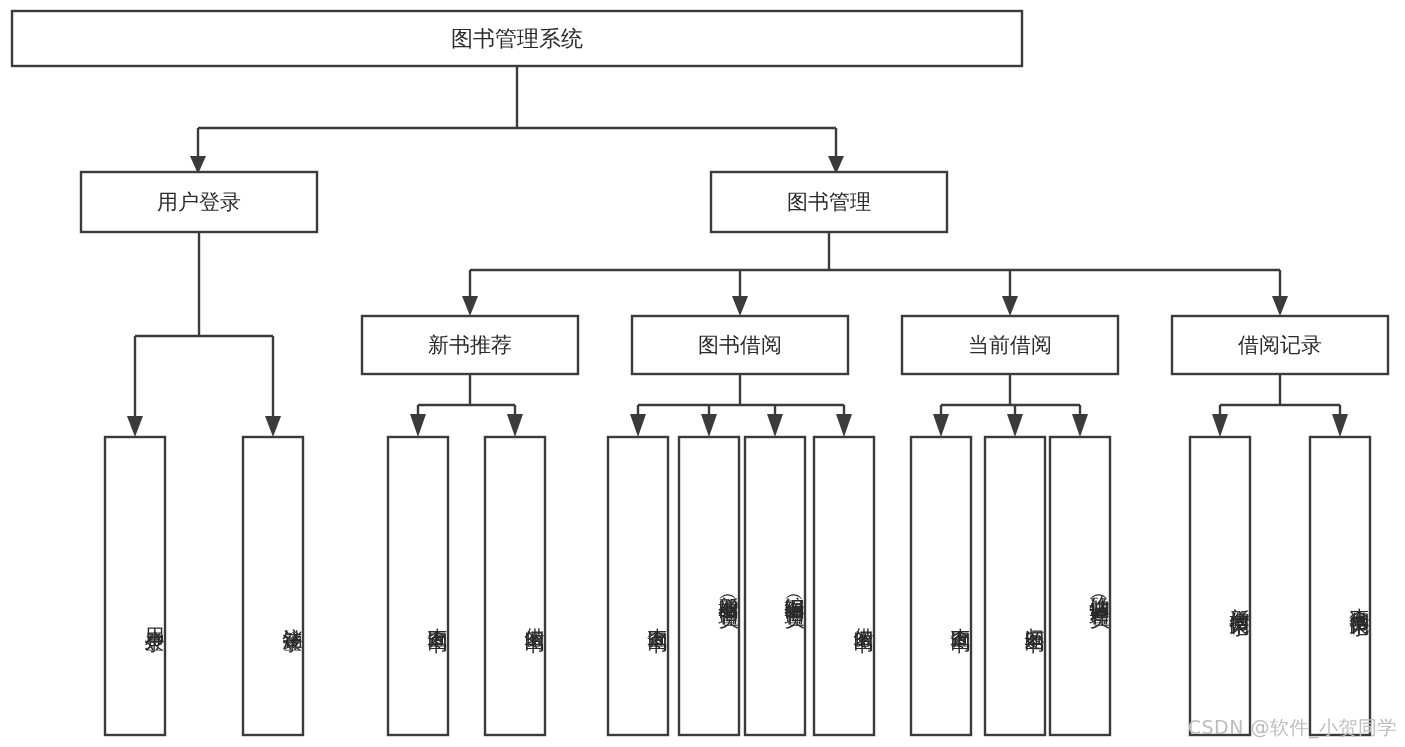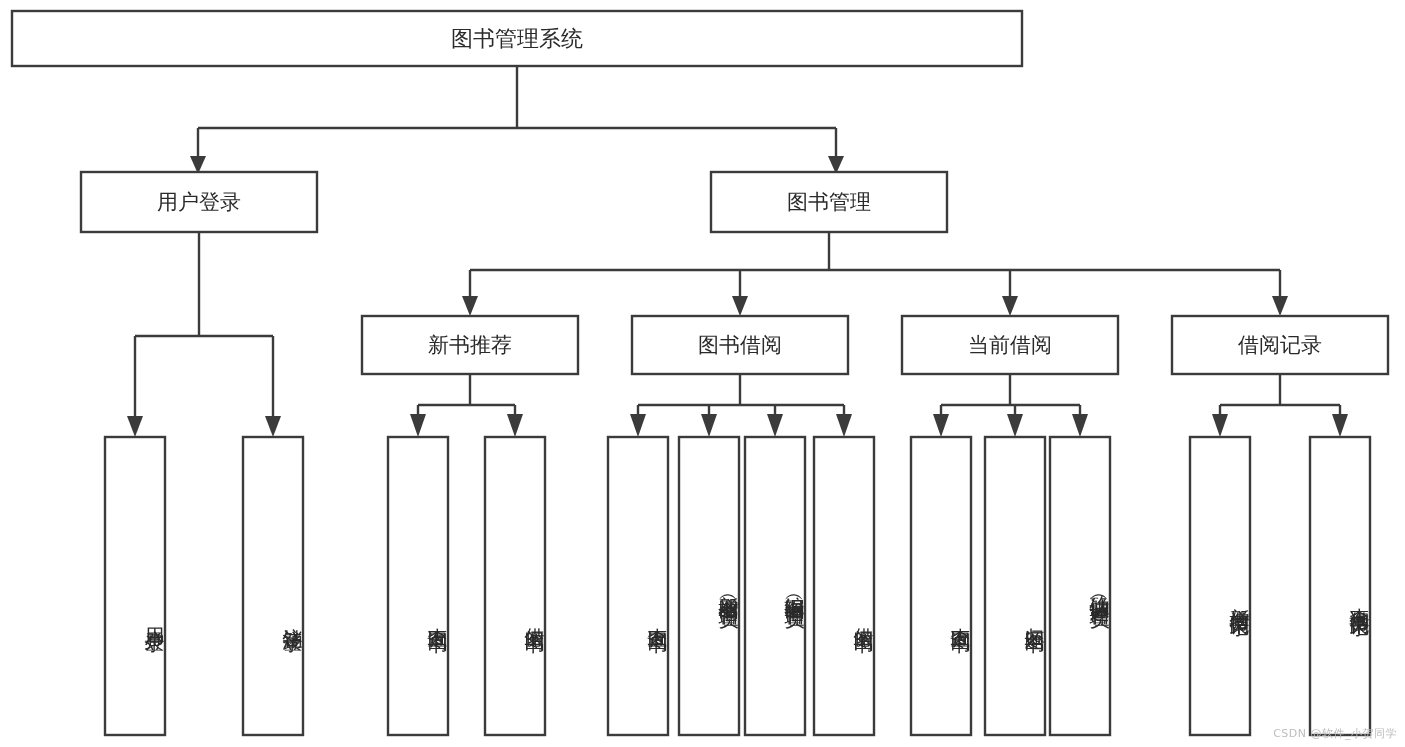--- a/index.html
+++ b/index.html
@@ -65,21 +65,21 @@
     align-items: flex-start;
     justify-content: center;
     white-space: nowrap;
     pointer-events: none;
   }
   .watermark {
     position: absolute;
     right: 8px;
     bottom: 6px;
     font-family: "DejaVu Sans", "Liberation Sans", sans-serif;
-    font-size: 11px;
+    font-size: 19px;
     color: #bdbdbd;
     letter-spacing: 0.5px;
     white-space: nowrap;
   }
 </style>
 </head>
 <body>
 
 <div id="diagram-root">
 

